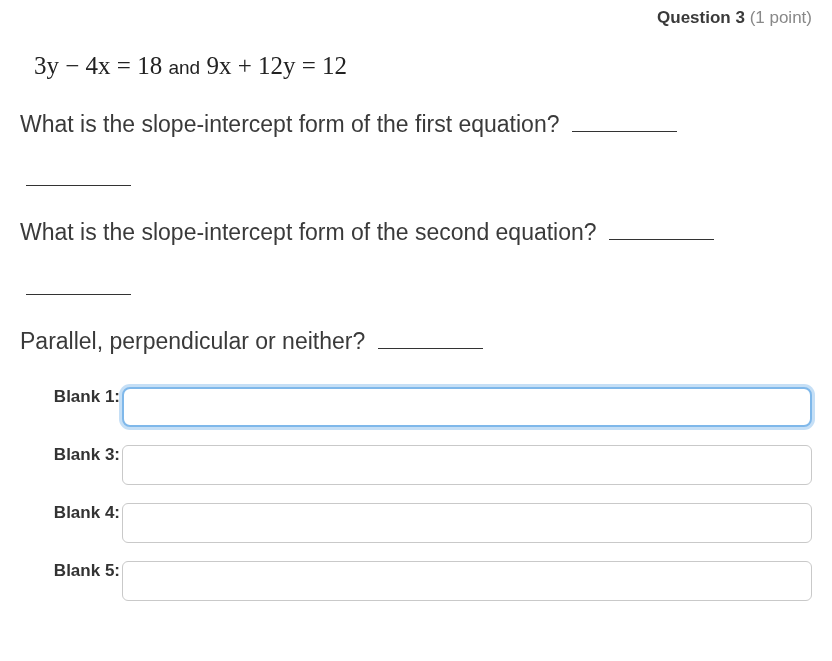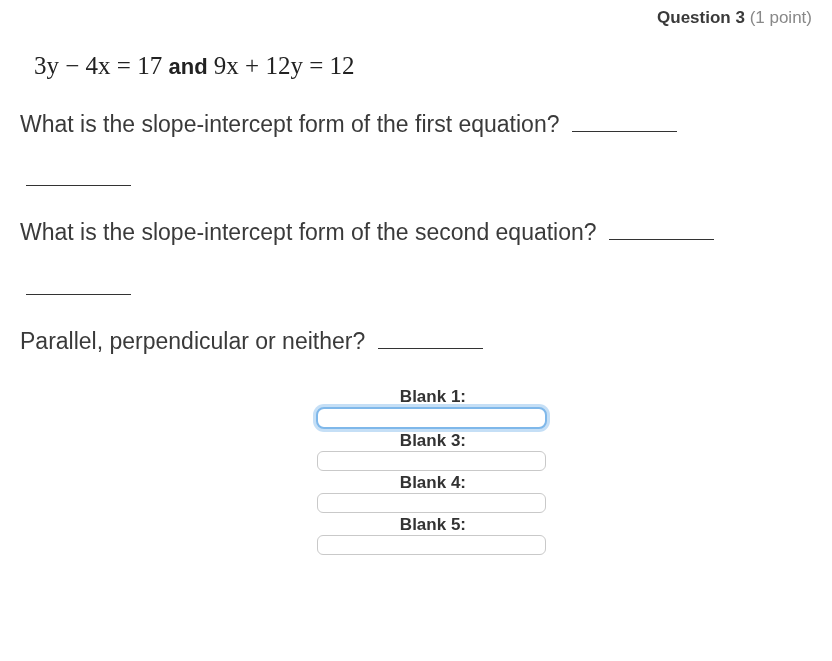--- a/index.html
+++ b/index.html
@@ -27,23 +27,23 @@
       color: #888;
       font-weight: normal;
     }
     .equation-line {
       font-family: 'Times New Roman', Times, serif;
       font-size: 25px;
       color: #222;
       margin: 0 0 28px 14px;
     }
     .equation-line .and {
-      font-weight: bold;
+      font-weight: normal;
       font-family: Arial, Helvetica, sans-serif;
-      font-size: 22px;
+      font-size: 19px;
     }
     .prompt-line {
       font-size: 23px;
       color: #3a3a3a;
       margin-bottom: 22px;
       line-height: 1.4;
     }
     .blank-underline {
       display: inline-block;
       border-bottom: 1px solid #333;
@@ -51,23 +51,21 @@
       height: 0.9em;
       vertical-align: baseline;
       margin-left: 6px;
     }
     .blanks-section {
       margin-top: 30px;
       padding-left: 28px;
     }
     .blank-row {
       display: flex;
-      align-items: center;
-      margin-bottom: 2px;
-      flex-direction: column;
+      margin-bottom: 18px;
     }
     .blank-label {
       font-size: 17px;
       font-weight: bold;
       color: #333;
       width: 72px;
       text-align: right;
       flex-shrink: 0;
     }
     .blank-input {
@@ -88,21 +86,21 @@
   </style>
 </head>
 <body>
 
 <div class="question-header">
   <span class="bold">Question 3</span>
   <span class="points">(1 point)</span>
 </div>
 
 <div class="equation-line">
-  <span>3y − 4x = 17</span>
+  <span>3y − 4x = 18</span>
   <span class="and">and</span>
   <span>9x  +  12y  =  12</span>
 </div>
 
 <div class="prompt-line">
   <span>What is the slope-intercept form of the first equation?</span>
   <span class="blank-underline"></span>
 </div>
 
 <div class="prompt-line">

